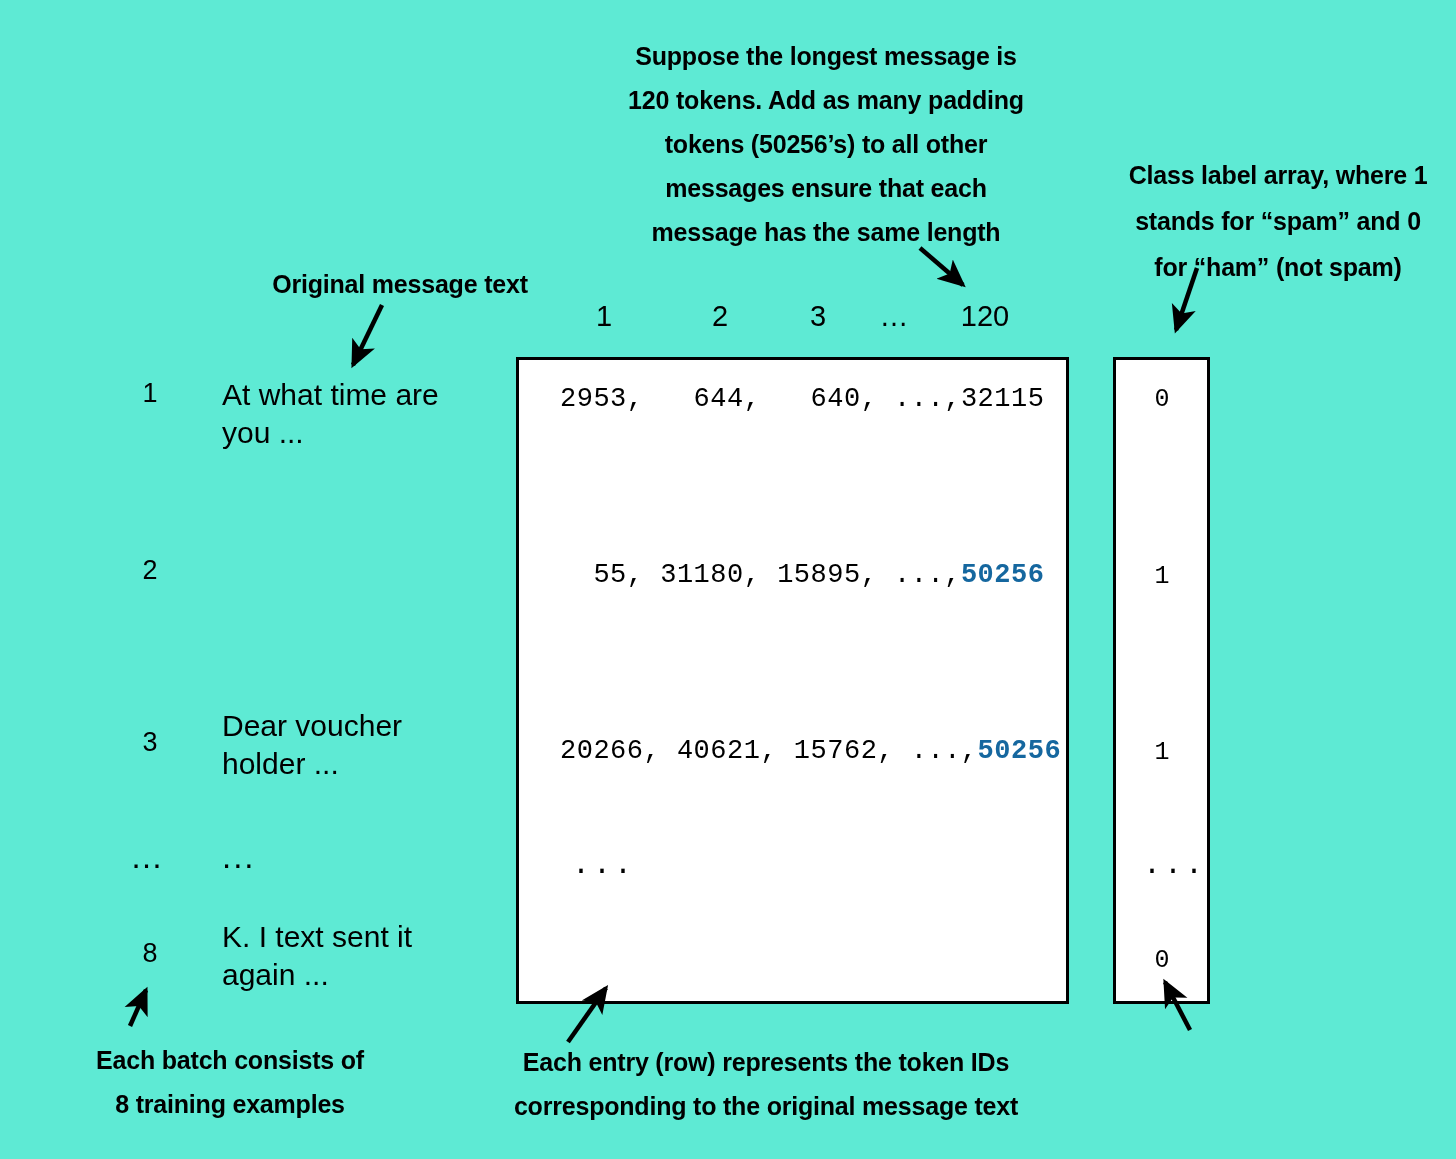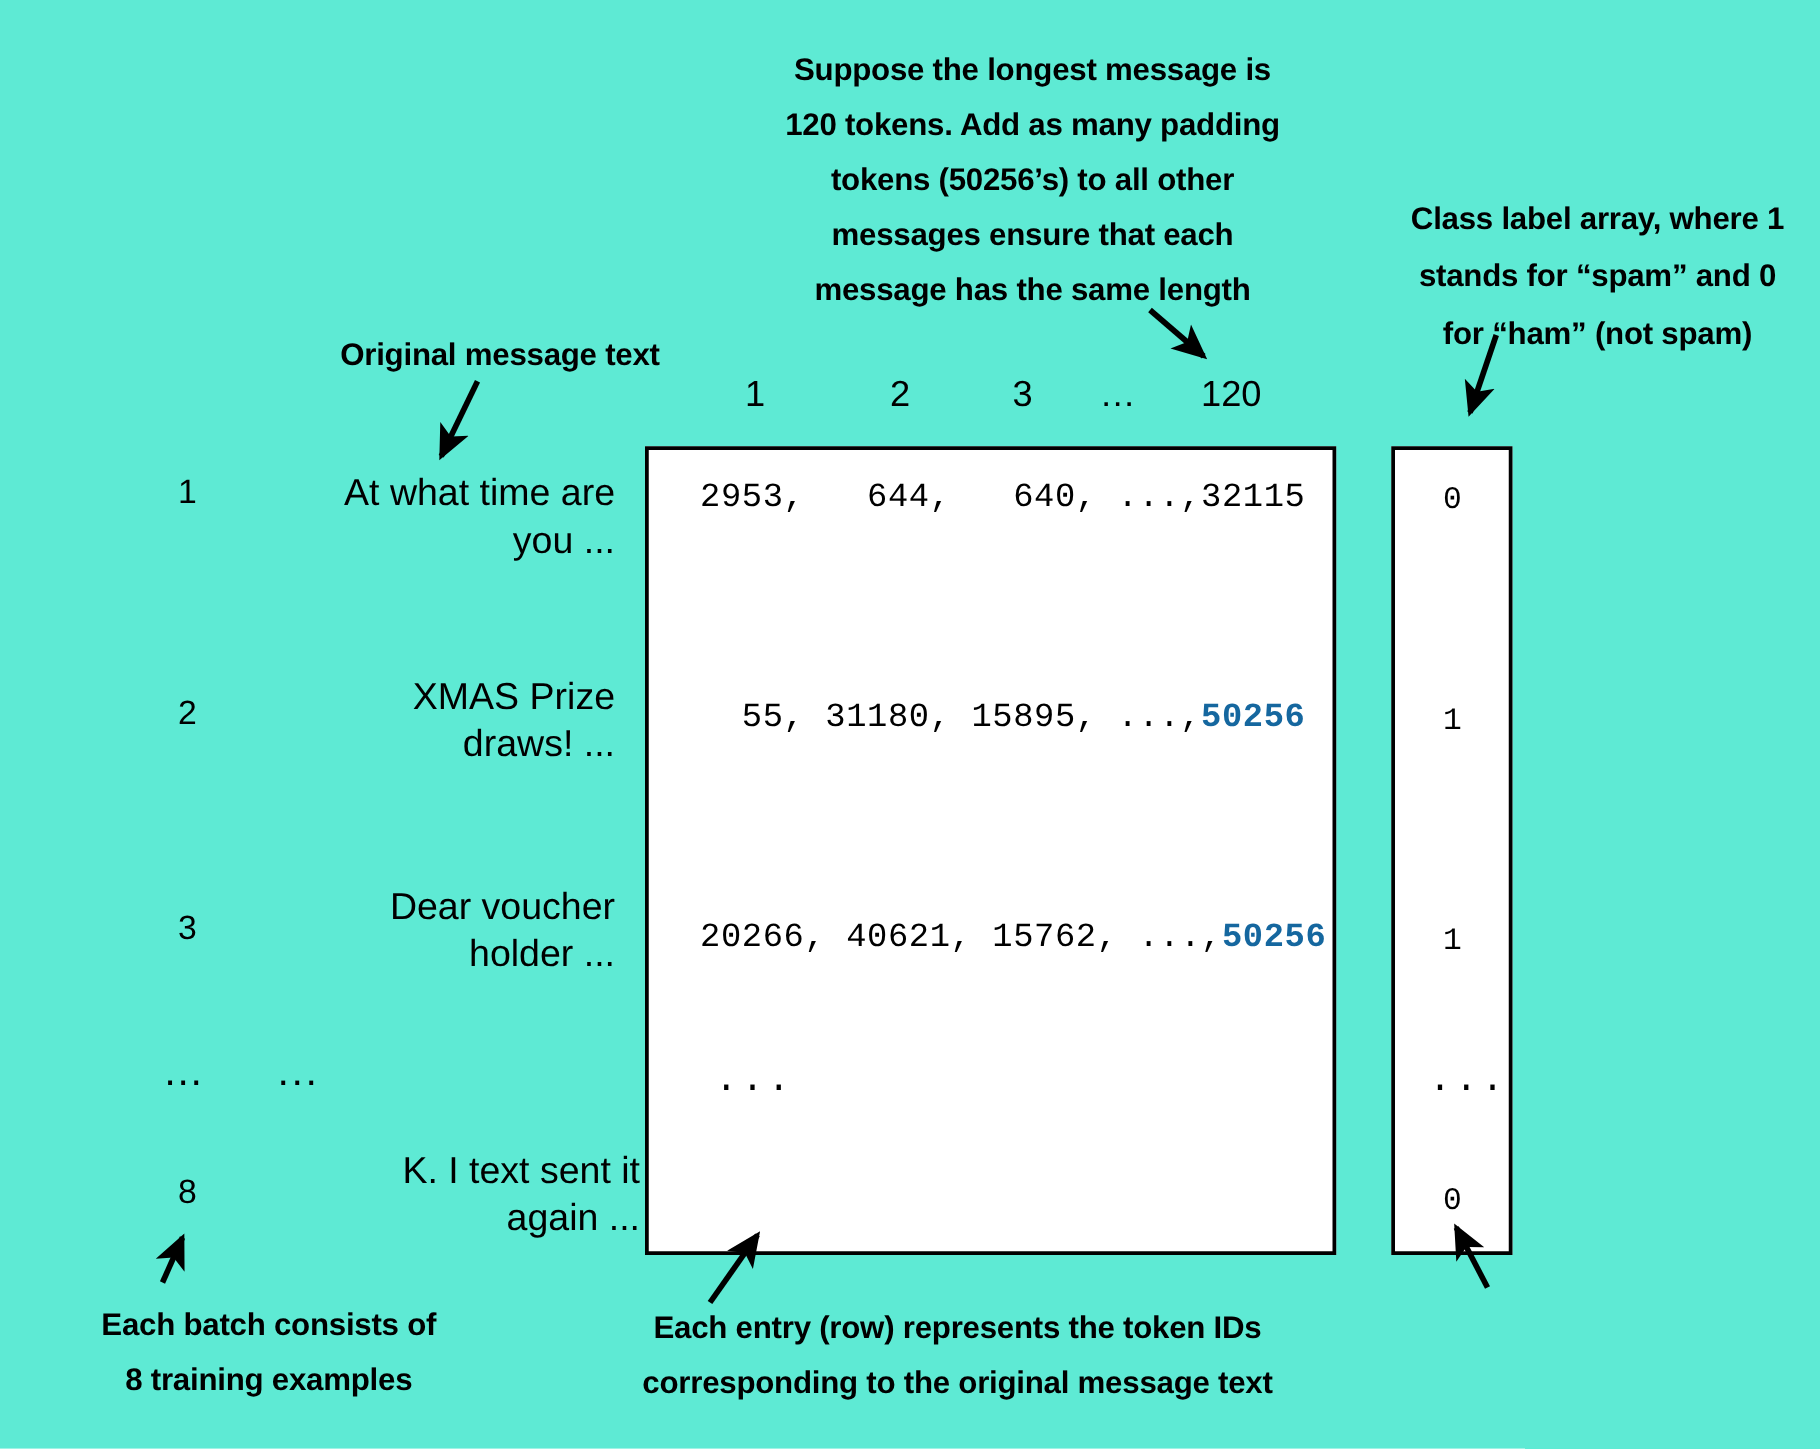--- a/index.html
+++ b/index.html
@@ -47,21 +47,20 @@
     text-align: center;
     color: #000000;
   }
   .msgtext {
     position: absolute;
     font-family: "Liberation Sans", sans-serif;
     font-size: 30px;
     line-height: 38px;
     color: #000000;
     white-space: pre-line;
-    text-align: right;
   }
   .tokrow {
     position: absolute;
     font-family: "Liberation Mono", "DejaVu Sans Mono", monospace;
     font-size: 27px;
     letter-spacing: 0.5px;
     color: #000000;
     white-space: pre;
     text-align: center;
   }
@@ -126,42 +125,40 @@
 
   <div class="box" style="left:1113px; top:357px; width:97px; height:647px;"></div>
 
   <div class="rownum" style="left:126px; top:378px; width:48px;">1</div>
   <div class="msgtext" style="left:222px; top:376px; width:270px;">At what time are
 you ...</div>
   <div class="tokrow" style="left:560px; top:384px; width:460px;"><span>2953,   644,   640, ...,</span><span>32115</span></div>
   <div class="labelcell" style="left:1114px; top:385px;">0</div>
 
   <div class="rownum" style="left:126px; top:555px; width:48px;">2</div>
-  <div class="msgtext" style="left:222px; top:539px; width:270px;">XMAS Prize
-draws!  ...</div>
   <div class="tokrow" style="left:560px; top:560px; width:460px;"><span>  55, 31180, 15895, ...,</span><span class="pad" style="color:#15679F;">50256</span></div>
   <div class="labelcell" style="left:1114px; top:562px;">1</div>
 
   <div class="rownum" style="left:126px; top:727px; width:48px;">3</div>
   <div class="msgtext" style="left:222px; top:707px; width:270px;">Dear voucher
 holder ...</div>
   <div class="tokrow" style="left:560px; top:736px; width:460px;"><span>20266, 40621, 15762, ...,</span><span class="pad" style="color:#15679F;">50256</span></div>
   <div class="labelcell" style="left:1114px; top:738px;">1</div>
 
   <div class="ellipsis-sans" style="left:130px; top:838px;">…</div>
   <div class="ellipsis-sans" style="left:222px; top:838px;">...</div>
   <div class="ellipsis-mono" style="left:572px; top:848px;">...</div>
   <div class="ellipsis-mono" style="left:1143px; top:848px;">...</div>
 
   <div class="rownum" style="left:126px; top:938px; width:48px;">8</div>
   <div class="msgtext" style="left:222px; top:918px; width:290px;">K. I text sent it
 again ...</div>
   <div class="labelcell" style="left:1114px; top:946px;">0</div>
 
-  <div class="annot" style="left:55px; top:1038px; width:320px;">Each batch consists of
+  <div class="annot" style="left:70px; top:1038px; width:320px;">Each batch consists of
 8 training examples</div>
 
   <div class="annot" style="left:496px; top:1040px; width:540px;">Each entry (row) represents the token IDs
 corresponding to the original message text</div>
 
 
   <svg class="arrows" viewBox="0 0 1456 1159">
     <defs>
       <marker id="ah" markerWidth="7" markerHeight="7" refX="5.4" refY="3.0" orient="auto" markerUnits="strokeWidth">
         <path d="M0,0.2 L6.2,3.0 L0,5.8 L1.5,3.0 Z" fill="#000000"></path>

